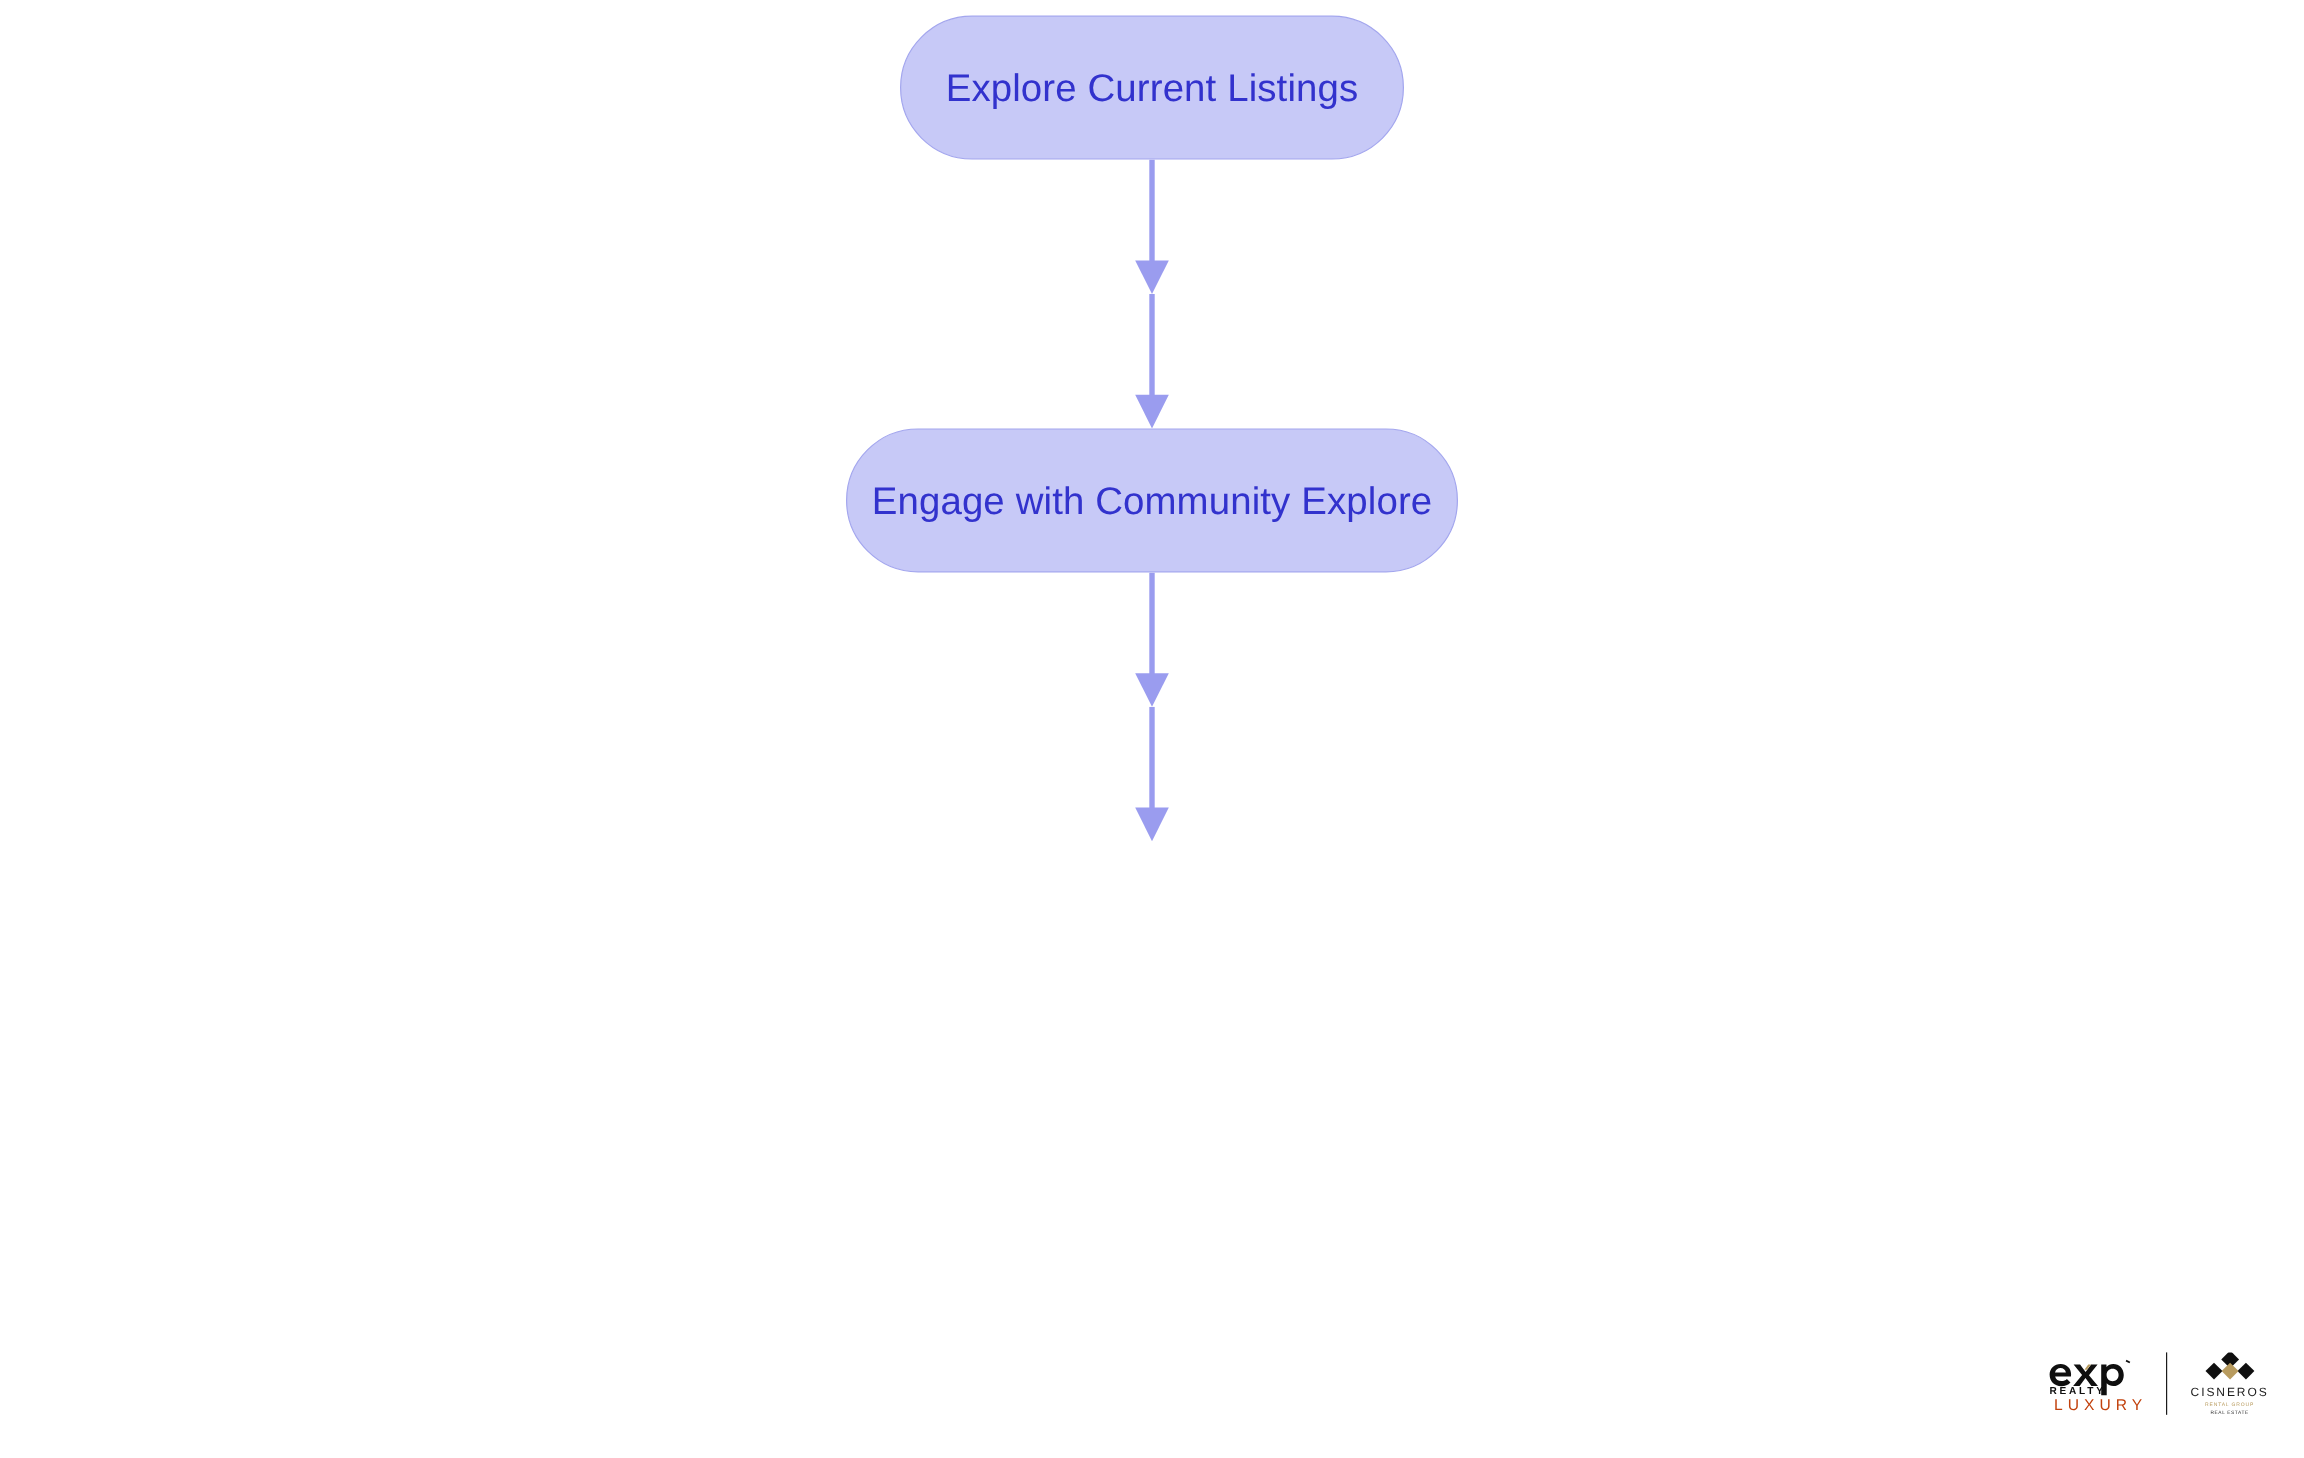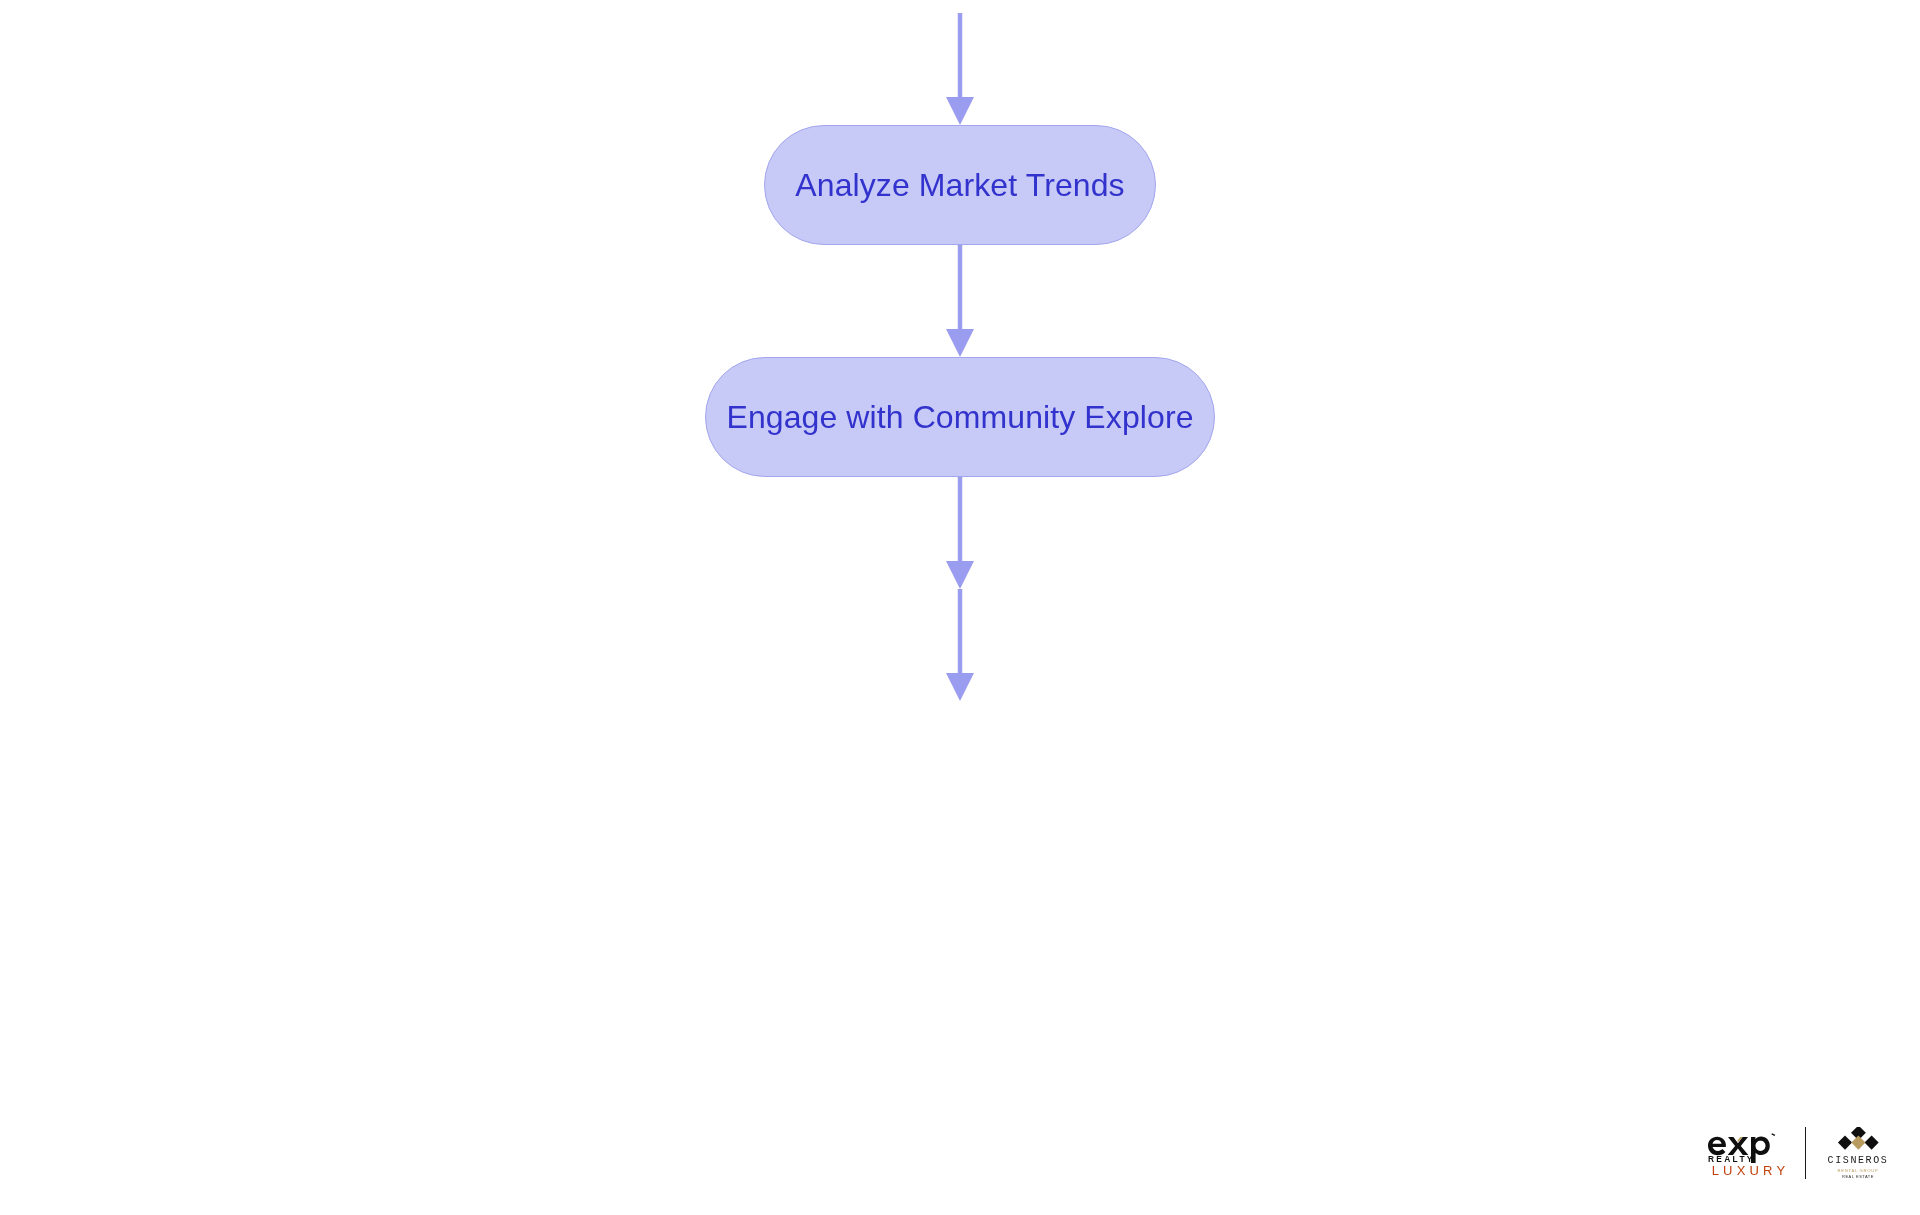--- a/index.html
+++ b/index.html
@@ -113,21 +113,21 @@
 
   .cisneros-logo {
     display: flex;
     flex-direction: column;
     align-items: center;
     justify-content: center;
     width: 80px;
   }
   .cisneros-mark { display: block; }
   .cisneros-name {
-    font-family: Liberation Mono, monospace;
+    font-family: Liberation Sans, sans-serif;
     font-size: 10px;
     letter-spacing: 1.6px;
     color: #1b1b1b;
     line-height: 1;
     margin-top: 3px;
   }
   .cisneros-sub {
     font-family: "Liberation Sans", sans-serif;
     font-size: 4.2px;
     letter-spacing: 0.7px;
@@ -146,31 +146,31 @@
     text-align: center;
     white-space: nowrap;
   }
 </style>
 </head>
 <body>
 
 <div id="flowchart">
   <div class="flow-column">
 
-
-    <div class="connector">
-      <svg width="40" height="112" viewBox="0 0 40 112" aria-hidden="true">
-        <line x1="20" y1="0" x2="20" y2="90" stroke="#9a9cef" stroke-width="4.5"></line>
-        <polygon points="6,84 34,84 20,112" fill="#9a9cef"></polygon>
-      </svg>
-    </div>
-
-    <div class="node" style="width:392px">
-      <span class="node-label">Analyze Market Trends</span>
-    </div>
+    <div class="node" style="width:420px">
+      <span class="node-label">Explore Current Listings</span>
+    </div>
+
+    <div class="connector">
+      <svg width="40" height="112" viewBox="0 0 40 112" aria-hidden="true">
+        <line x1="20" y1="0" x2="20" y2="90" stroke="#9a9cef" stroke-width="4.5"></line>
+        <polygon points="6,84 34,84 20,112" fill="#9a9cef"></polygon>
+      </svg>
+    </div>
+
 
     <div class="connector">
       <svg width="40" height="112" viewBox="0 0 40 112" aria-hidden="true">
         <line x1="20" y1="0" x2="20" y2="90" stroke="#9a9cef" stroke-width="4.5"></line>
         <polygon points="6,84 34,84 20,112" fill="#9a9cef"></polygon>
       </svg>
     </div>
 
     <div class="node" style="width:510px">
       <span class="node-label">Engage with Community Explore</span>

